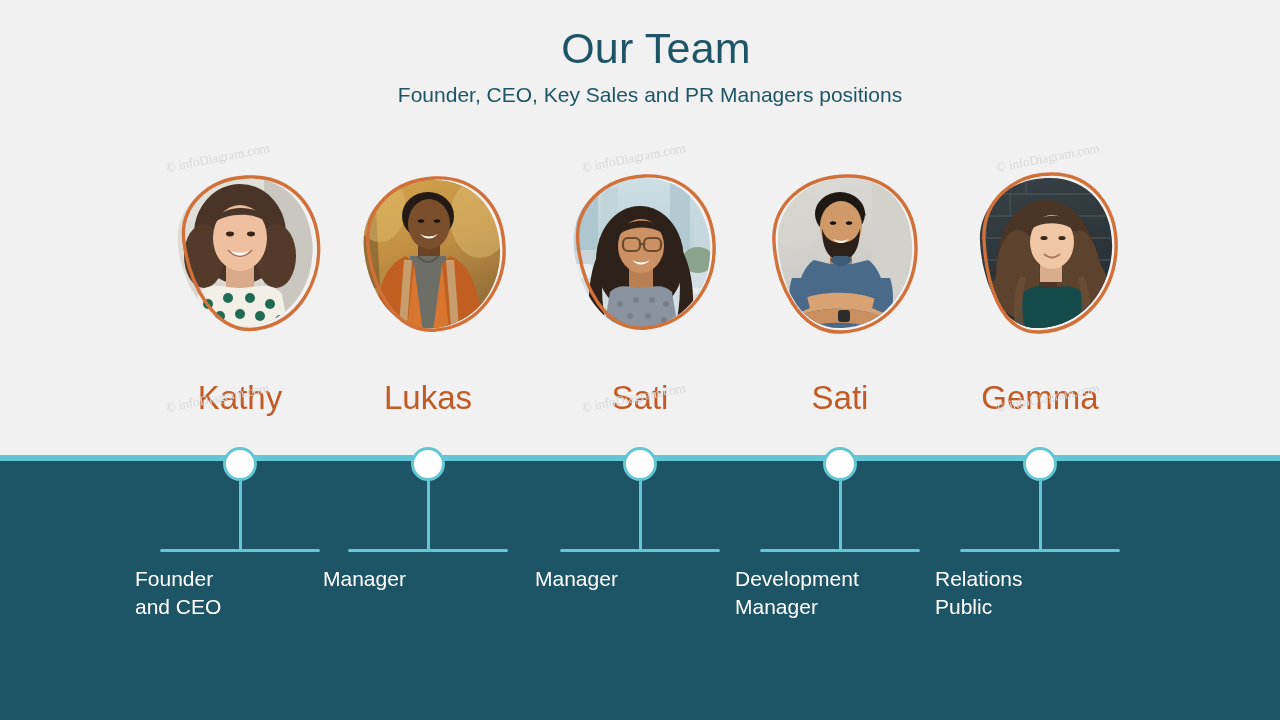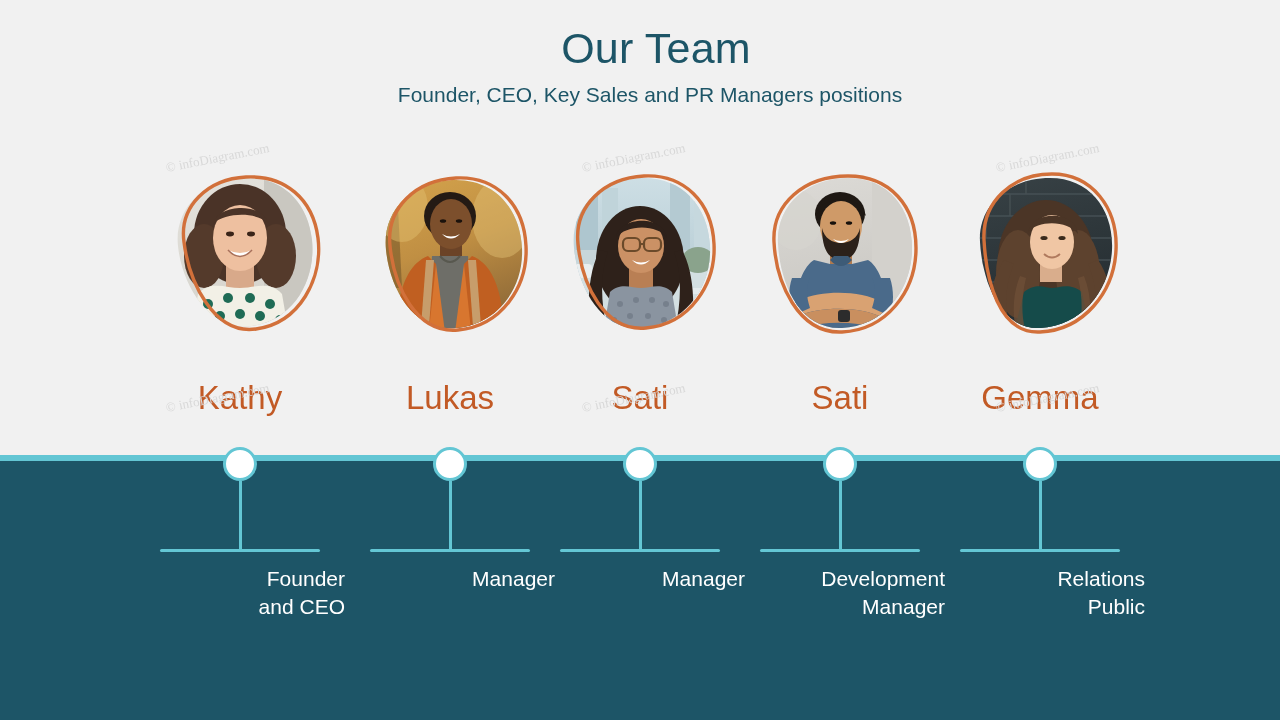--- a/index.html
+++ b/index.html
@@ -133,21 +133,21 @@
     background: #63c6d4;
     border-radius: 2px;
   }
 
   
   .role {
     position: absolute;
     top: 565px;
     left: -5px;
     width: 210px;
-    text-align: right;
+    text-align: left;
     font-size: 21px;
     font-weight: 400;
     color: #ffffff;
     line-height: 1.32;
   }
   .role span { display: block; }
 
   
   .wm {
     position: absolute;
@@ -234,21 +234,21 @@
       <div class="name">Kathy</div>
       <div class="node"></div>
       <div class="stem"></div>
       <div class="rule"></div>
       <div class="role">
         <span>Founder</span>
         <span>and CEO</span>
       </div>
     </div>
 
-    <div class="col" style="left:350px;">
+    <div class="col" style="left:328px;">
       <div class="photo-wrap">
         <svg class="photo-svg" viewBox="0 0 176 172">
           <defs>
             <clipPath id="blob2">
               <path d="M24,82 C20,44 48,14 90,12 C132,10 158,40 160,80 C162,120 136,156 94,160 C52,164 28,122 24,82 Z"></path>
             </clipPath>
             <linearGradient id="bg2" x1="0" y1="0" x2="0.4" y2="1">
               <stop offset="0%" stop-color="#d9a84e"></stop>
               <stop offset="55%" stop-color="#c08f43"></stop>
               <stop offset="100%" stop-color="#8f6a38"></stop>

